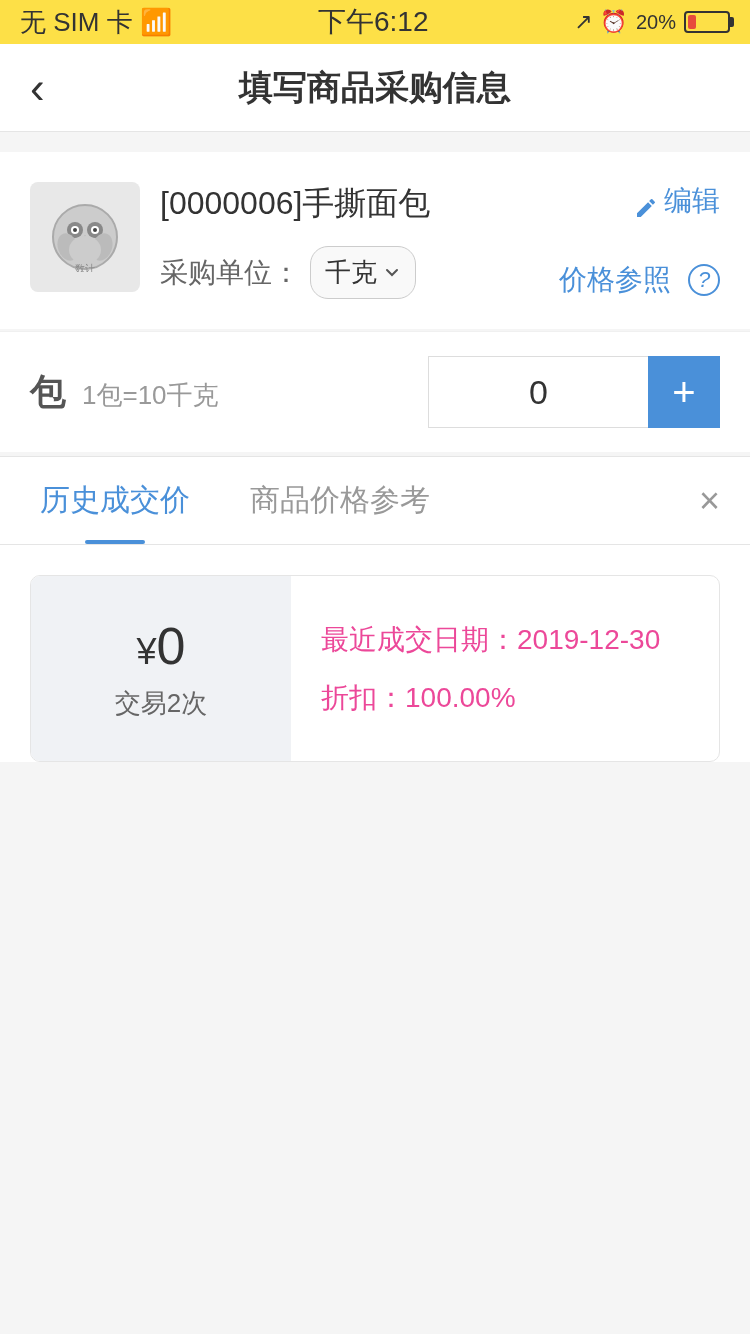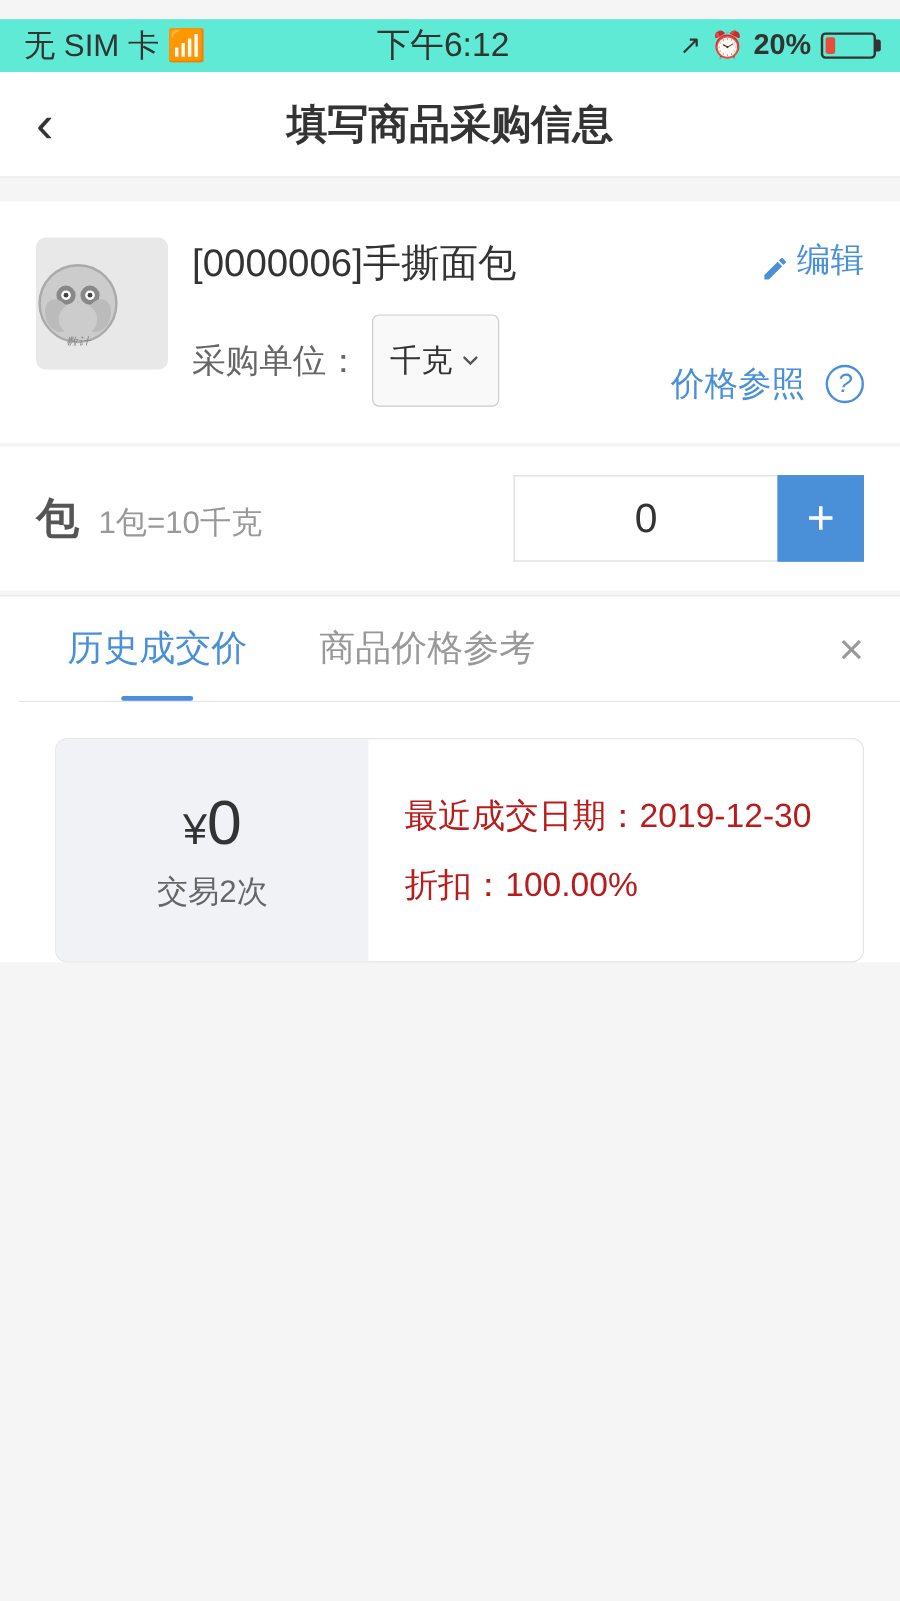--- a/index.html
+++ b/index.html
@@ -11,43 +11,42 @@
       background: #f5f5f5;
       overflow-x: hidden;
     }
 
     
     .status-bar {
       display: flex;
       justify-content: space-between;
       align-items: center;
       height: 44px;
-      background: #5eead4;
+      background: #fde047;
       padding: 0 20px;
       font-size: 28px;
-      margin-top: 16px;
     }
     .status-left {
       font-size: 26px;
       color: #333;
       font-weight: 500;
     }
     .status-center {
       font-size: 28px;
       color: #333;
       font-weight: 500;
     }
     .status-right {
       display: flex;
       align-items: center;
       gap: 8px;
       font-size: 24px;
       color: #333;
     }
-    .battery-text { font-size: 24px; font-weight: bold; }
+    .battery-text { font-size: 20px; }
     .battery-icon {
       width: 46px;
       height: 22px;
       border: 2px solid #333;
       border-radius: 4px;
       position: relative;
       display: inline-block;
     }
     .battery-icon::after {
       content: '';
@@ -104,23 +103,23 @@
       align-items: flex-start;
       gap: 20px;
     }
     .product-image {
       width: 110px;
       height: 110px;
       background: #e8e8e8;
       border-radius: 8px;
       display: flex;
       align-items: center;
+      justify-content: center;
       flex-shrink: 0;
       overflow: hidden;
-      font-style: italic;
     }
     .product-info {
       flex: 1;
     }
     .product-header {
       display: flex;
       justify-content: space-between;
       align-items: flex-start;
       margin-bottom: 20px;
     }
@@ -147,22 +146,22 @@
       color: #666;
       display: flex;
       align-items: center;
       gap: 10px;
     }
     .unit-select {
       display: inline-flex;
       align-items: center;
       gap: 6px;
       border: 1px solid #ccc;
-      border-radius: 6px;
-      padding: 20px 14px;
+      border-radius: 18px;
+      padding: 8px 14px;
       font-size: 26px;
       color: #333;
       background: #f9f9f9;
     }
     .price-ref {
       display: flex;
       align-items: center;
       gap: 17px;
       color: #4a90d9;
       font-size: 28px;
@@ -232,21 +231,20 @@
       justify-content: center;
       cursor: pointer;
       border: 1px solid #4a90d9;
     }
 
     
     .bottom-panel {
       background: #fff;
       margin-top: 4px;
       border-top: 1px solid #e5e5e5;
-      padding-left: 16px;
     }
 
     
     .tab-bar {
       display: flex;
       align-items: center;
       border-bottom: 1px solid #e5e5e5;
       padding: 0 30px;
       position: relative;
       height: 88px;
@@ -320,21 +318,21 @@
     .history-right {
       flex: 1;
       padding: 30px 30px;
       display: flex;
       flex-direction: column;
       gap: 16px;
       justify-content: center;
     }
     .history-detail-row {
       font-size: 28px;
-      color: #b91c1c;
+      color: #ec4899;
       line-height: 1.5;
     }
 
     
     .main-content {
       background: #f5f5f5;
       min-height: 600px;
     }
   </style>
 </head>

